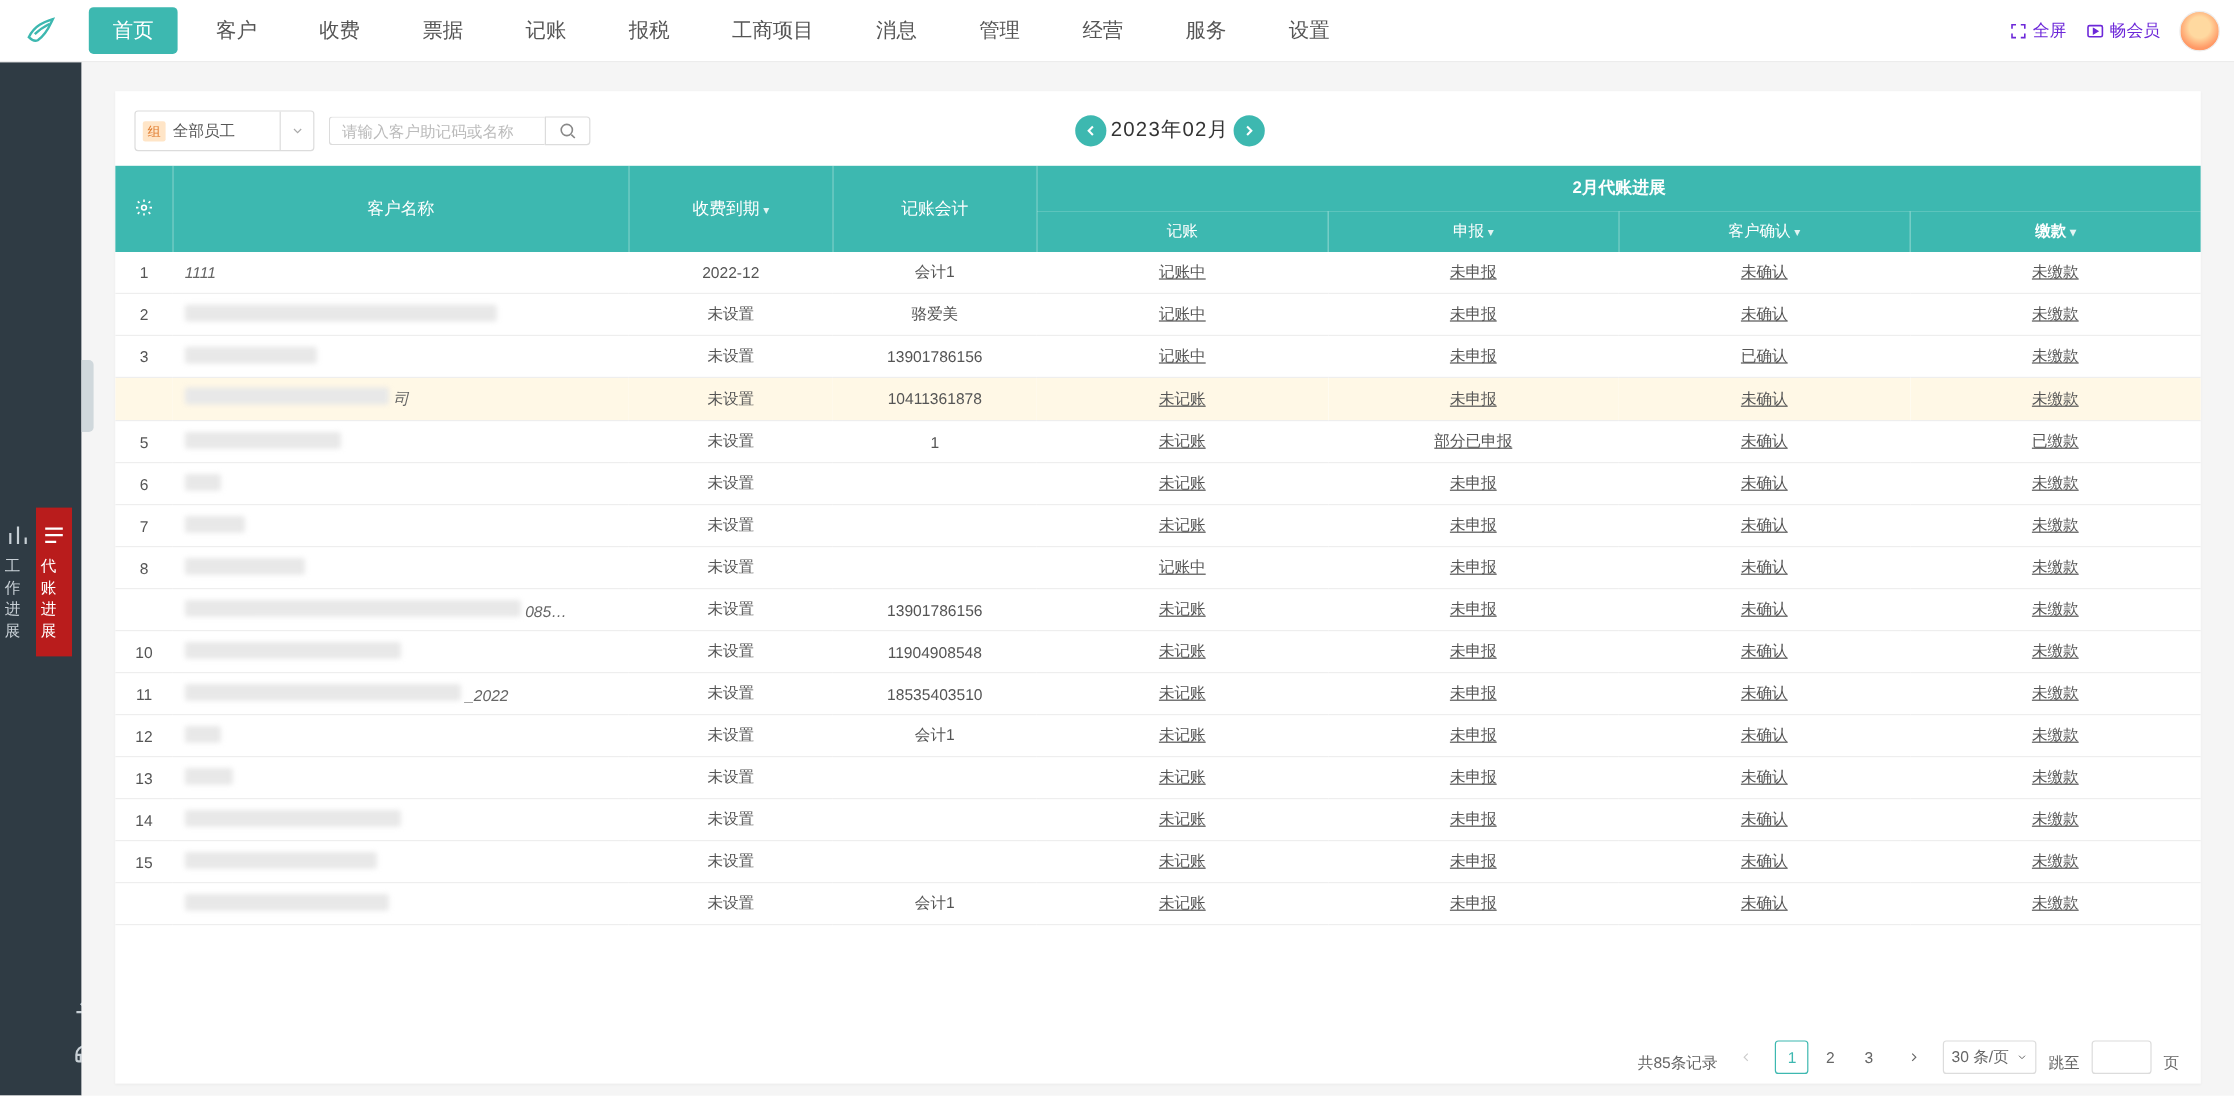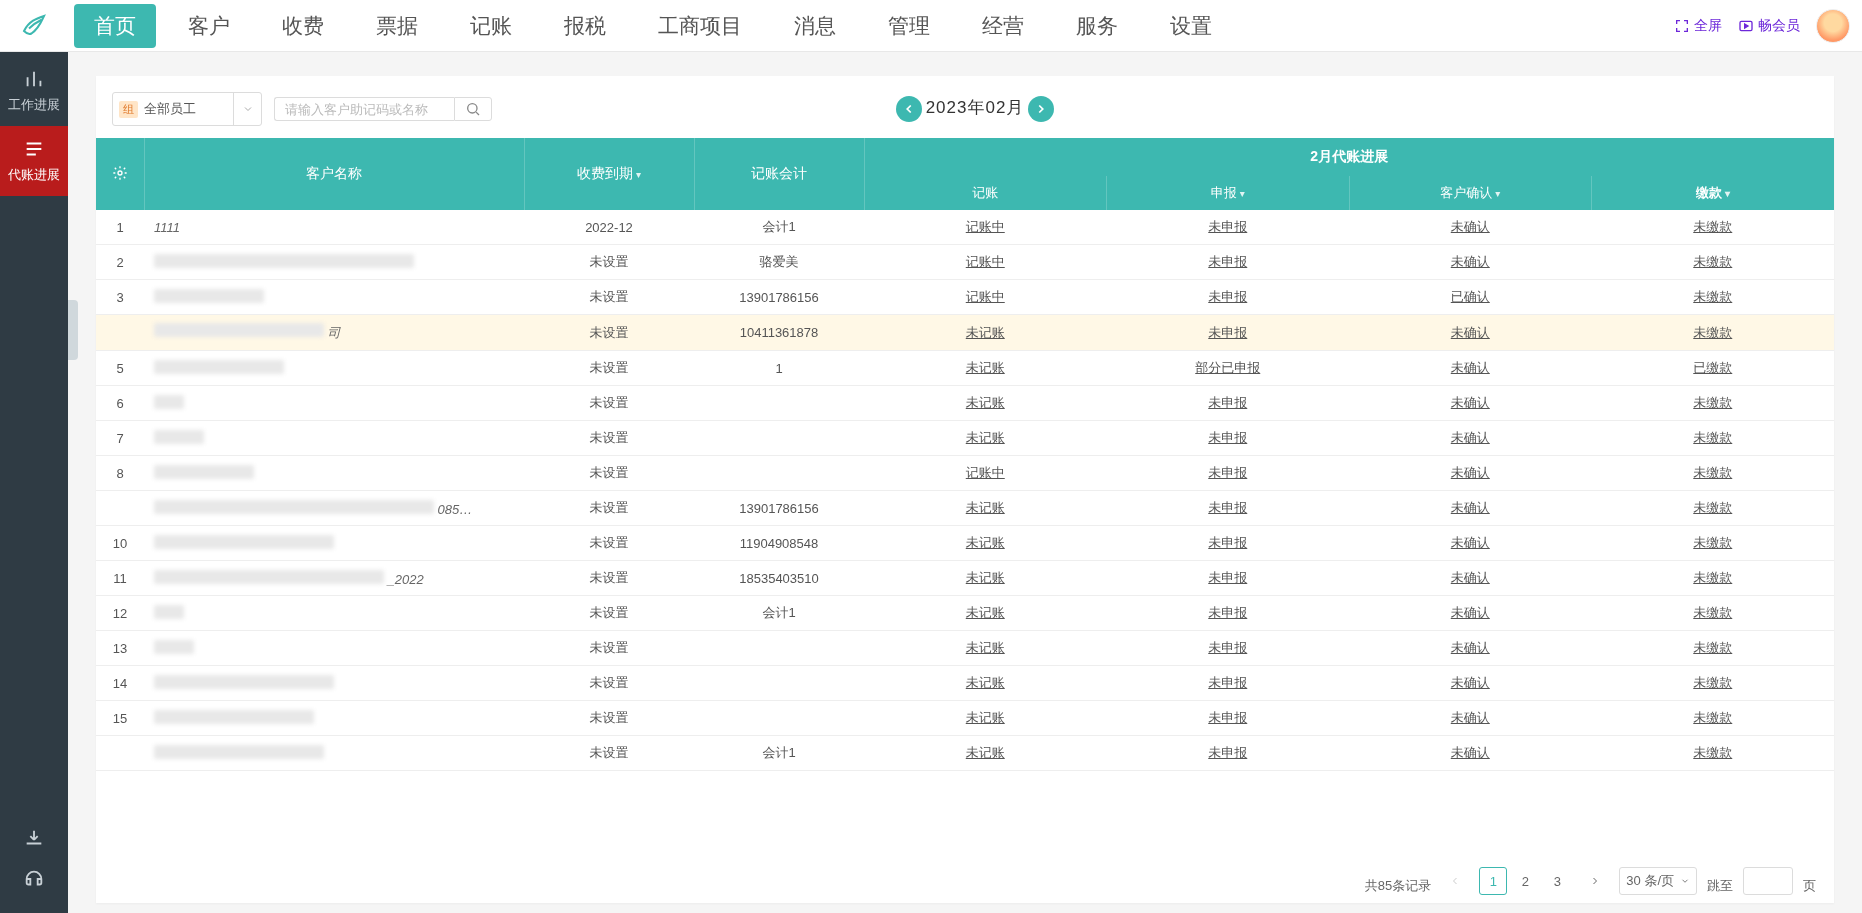--- a/index.html
+++ b/index.html
@@ -4,29 +4,29 @@
 <style>
 * { margin: 0; padding: 0; box-sizing: border-box; }
 body { font-family: "Microsoft YaHei", Arial, sans-serif; font-size: 13px; color: #333; background: #f5f5f5; overflow: hidden; }
 .app { display: flex; flex-direction: column; height: 913px; width: 1862px; }
 
 
 .topbar { height: 52px; background: #fff; border-bottom: 1px solid #e8e8e8; display: flex; align-items: center; padding: 0 12px 0 0; }
 .logo { width: 68px; height: 52px; display: flex; align-items: center; justify-content: center; color: #3db8b0; }
 .logo svg { width: 30px; height: 30px; }
 .nav { display: flex; align-items: center; gap: 0; }
-.nav-item { padding: 8px 20px; font-size: 21px; color: #555; cursor: pointer; border-radius: 4px; margin: 0 6px; }
+.nav-item { padding: 8px 20px; font-size: 17px; color: #555; cursor: pointer; border-radius: 4px; margin: 0 6px; }
 .nav-item.active { background: #3db8b0; color: #fff; }
 .topbar-right { margin-left: auto; display: flex; align-items: center; gap: 16px; }
 .top-action { display: flex; align-items: center; gap: 4px; color: #6d28d9; cursor: pointer; font-size: 14px; }
 .avatar-img { width: 34px; height: 34px; border-radius: 50%; background: radial-gradient(circle at 50% 40%, #ffd9a0 35%, #ff9966 70%); border: 1px solid #eee; }
 
 
 .body { flex: 1; display: flex; min-height: 0; }
-.sidebar { width: 68px; background: #2f3b44; display: flex; flex-direction: column; align-items: center; padding-top: 4px; }
+.sidebar { width: 68px; background: #2f3b44; display: flex; flex-direction: row; align-items: center; padding-top: 4px; }
 .side-item { width: 68px; padding: 12px 4px; display: flex; flex-direction: column; align-items: center; gap: 6px; color: #c8d0d6; cursor: pointer; font-size: 13px; }
 .side-item.active { background: #b91c1c; color: #fff; }
 .side-item svg { width: 22px; height: 22px; }
 .side-bottom { margin-top: auto; padding-bottom: 20px; display: flex; flex-direction: column; gap: 16px; align-items: center; }
 .side-small { color: #c8d0d6; cursor: pointer; }
 .side-small svg { width: 22px; height: 22px; }
 .collapse-handle { position: absolute; left: 68px; top: 300px; width: 10px; height: 60px; background: #d0d8dc; border-radius: 0 4px 4px 0; cursor: pointer; }
 
 
 .main { flex: 1; background: #f5f5f5; padding: 24px 28px 10px 28px; display: flex; flex-direction: column; min-width: 0; min-height: 0; }

